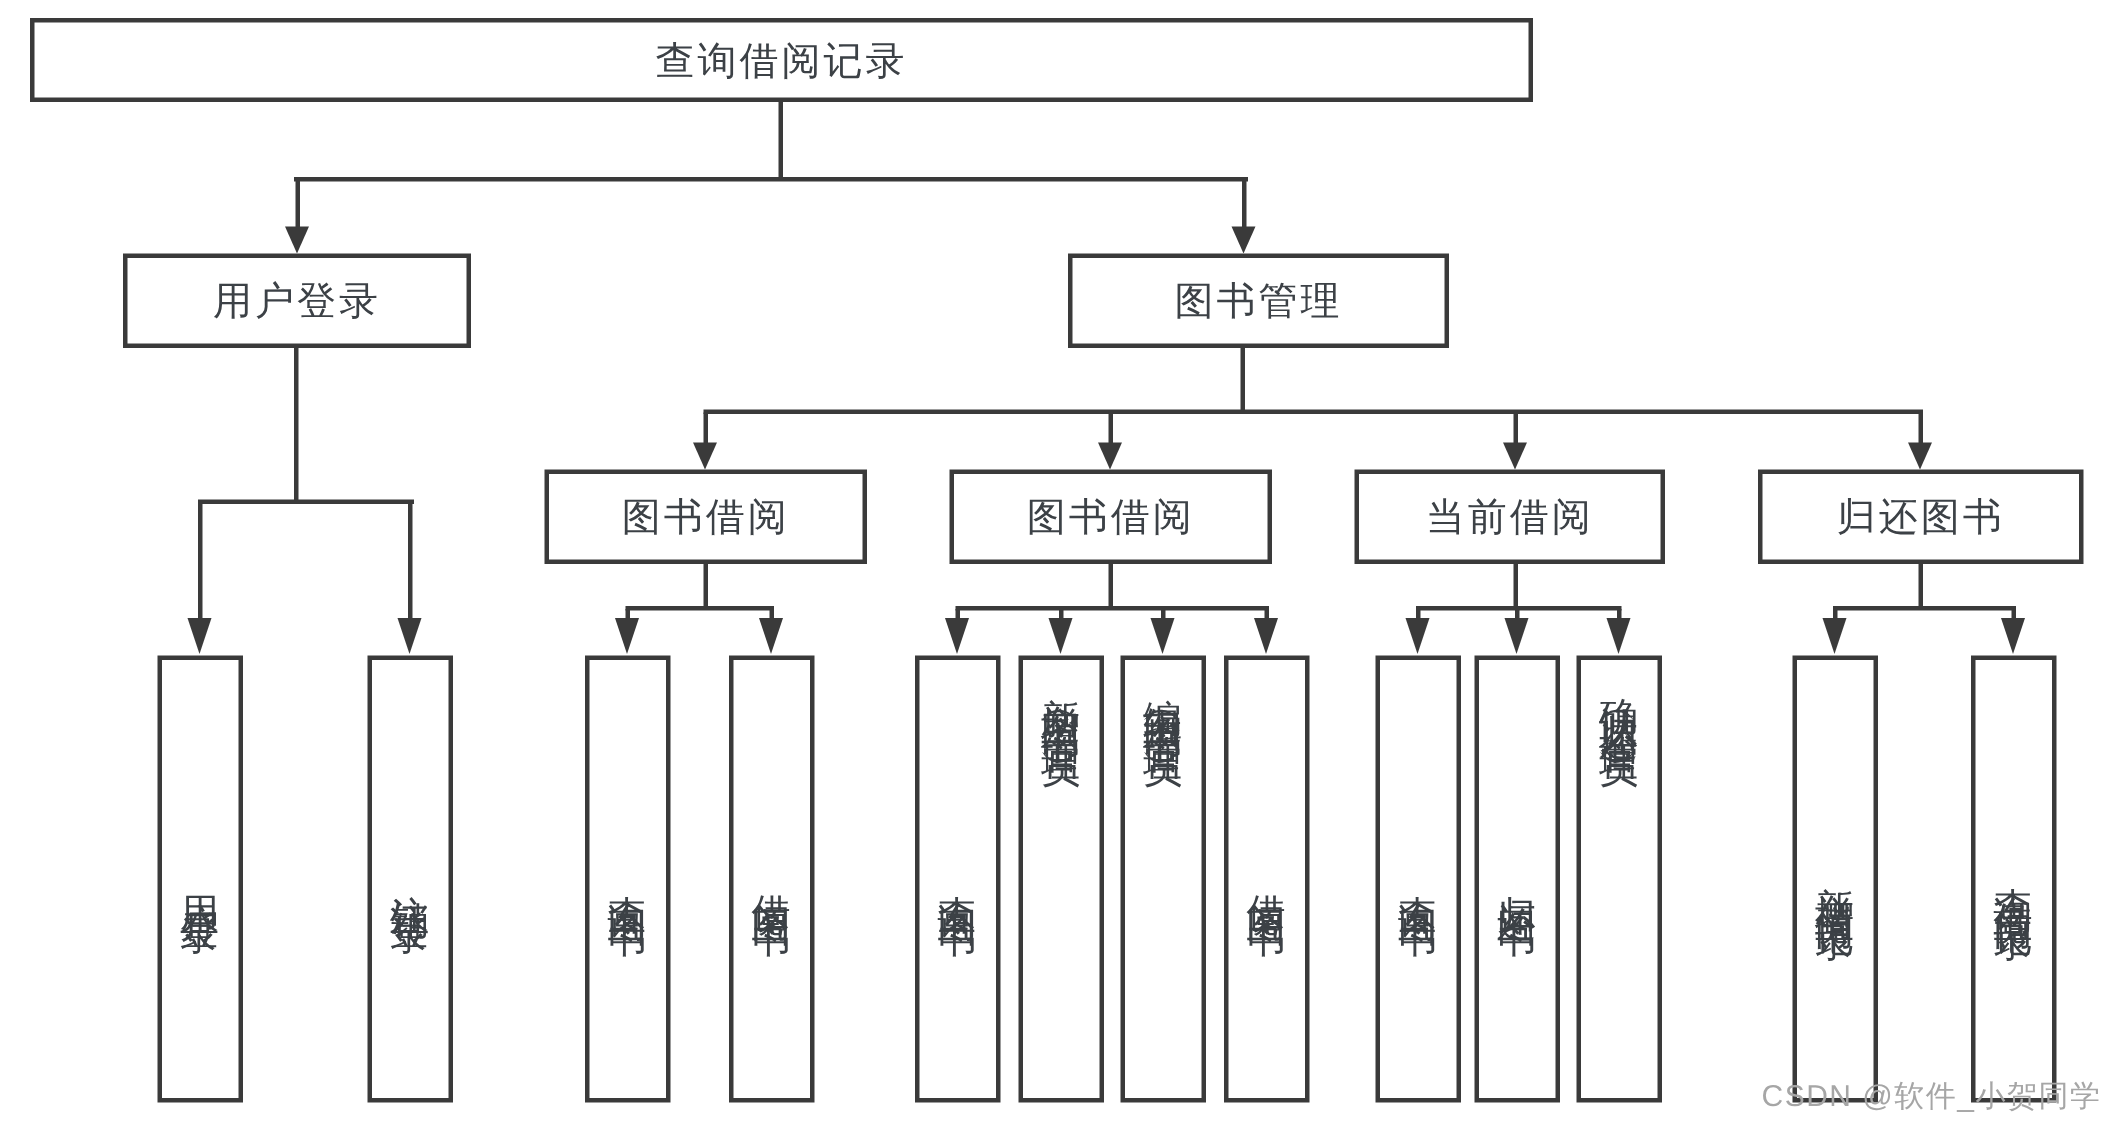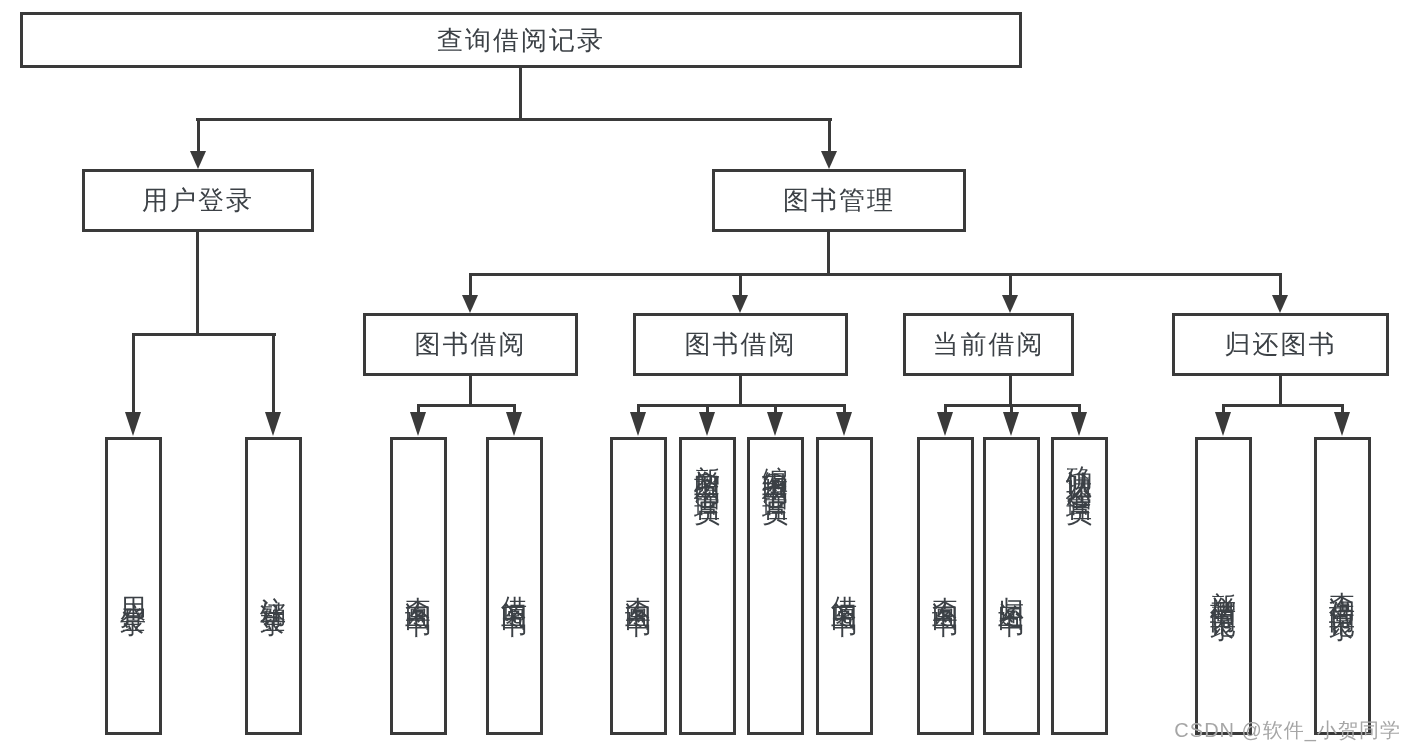--- a/index.html
+++ b/index.html
@@ -74,21 +74,21 @@
   <div class="arrow" style="left:732px;top:275px;height:38px;"></div>
   <div class="arrow" style="left:1002px;top:275px;height:38px;"></div>
   <div class="arrow" style="left:1272px;top:275px;height:38px;"></div>
 
   <div class="box" style="left:363px;top:313px;width:215px;height:63px;">
     <span class="hlabel">图书借阅</span>
   </div>
   <div class="box" style="left:633px;top:313px;width:215px;height:63px;">
     <span class="hlabel">图书借阅</span>
   </div>
-  <div class="box" style="left:903px;top:313px;width:171px;height:63px;">
+  <div class="box" style="left:903px;top:313px;width:207px;height:63px;">
     <span class="hlabel">当前借阅</span>
   </div>
   <div class="box" style="left:1172px;top:313px;width:217px;height:63px;">
     <span class="hlabel">归还图书</span>
   </div>
 
   <div class="line" style="left:469px;top:375px;width:3px;height:31px;"></div>
   <div class="line" style="left:417px;top:404px;width:99px;height:3px;"></div>
   <div class="arrow lg" style="left:410px;top:406px;height:30px;"></div>
   <div class="arrow lg" style="left:506px;top:406px;height:30px;"></div>

